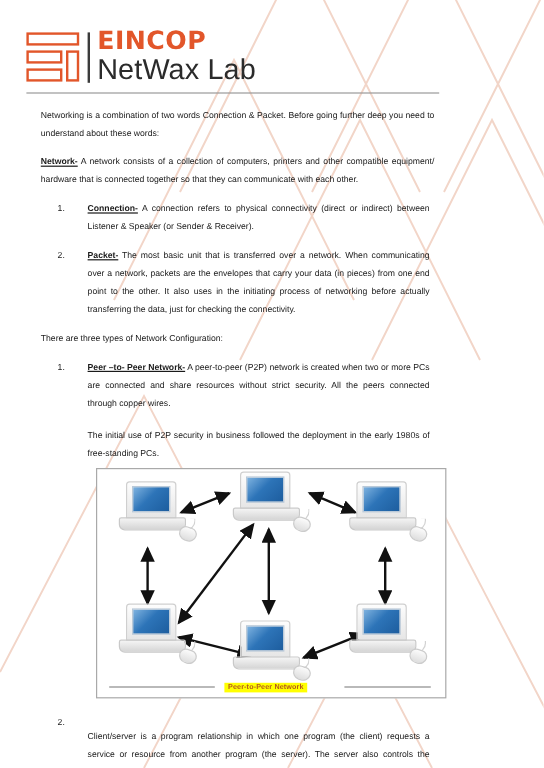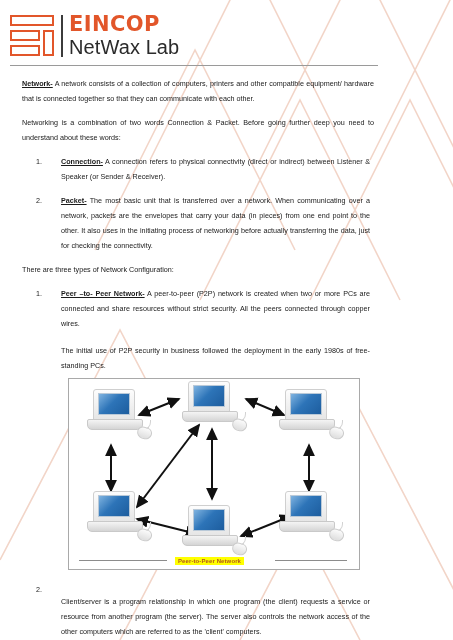--- a/index.html
+++ b/index.html
@@ -22,21 +22,21 @@
     z-index: 0;
     pointer-events: none;
   }
 
   
   #page {
     position: relative;
     z-index: 2;
     width: 388px;
     height: 640px;
-    padding: 0;
+    padding: 12px;
   }
 
   
   .header {
     display: flex;
     align-items: center;
     padding: 9px 10px 0 10px;
     height: 62px;
   }
   .logo-block {
@@ -67,21 +67,21 @@
   }
   .logo-text { line-height: 1; }
   .logo-top {
     font-size: 21px;
     font-weight: bold;
     color: #e2562a;
     letter-spacing: 0.4px;
     font-family: "DejaVu Sans", sans-serif;
   }
   .logo-bottom {
-    font-size: 20px;
+    font-size: 24px;
     color: #2b2b2b;
     margin-top: 2px;
     letter-spacing: 0.1px;
   }
   .doc-title {
     flex: 1;
     text-align: center;
     font-size: 14.5px;
     font-weight: bold;
     color: #111;
@@ -255,25 +255,25 @@
       <div class="logo-text">
         <div class="logo-top">EINCOP</div>
         <div class="logo-bottom">NetWax Lab</div>
       </div>
     </div>
   </div>
   <div class="header-rule"></div>
 
   <div class="content">
 
+    <p class="body-text">Networking is a combination of two words Connection &amp; Packet. Before going further deep you need to understand about these words:</p>
+
     <p class="body-text">
       <span class="term">Network-</span><span> A network consists of a collection of computers, printers and other compatible equipment/ hardware that is connected together so that they can communicate with each other.</span>
     </p>
-
-    <p class="body-text">Networking is a combination of two words Connection &amp; Packet. Before going further deep you need to understand about these words:</p>
 
     <ol class="num-list">
       <li>
         <div class="li-num">1.</div>
         <div class="li-body">
           <p><span class="term">Connection-</span><span> A connection refers to physical connectivity (direct or indirect) between Listener &amp; Speaker (or Sender &amp; Receiver).</span></p>
         </div>
       </li>
       <li>
         <div class="li-num">2.</div>

